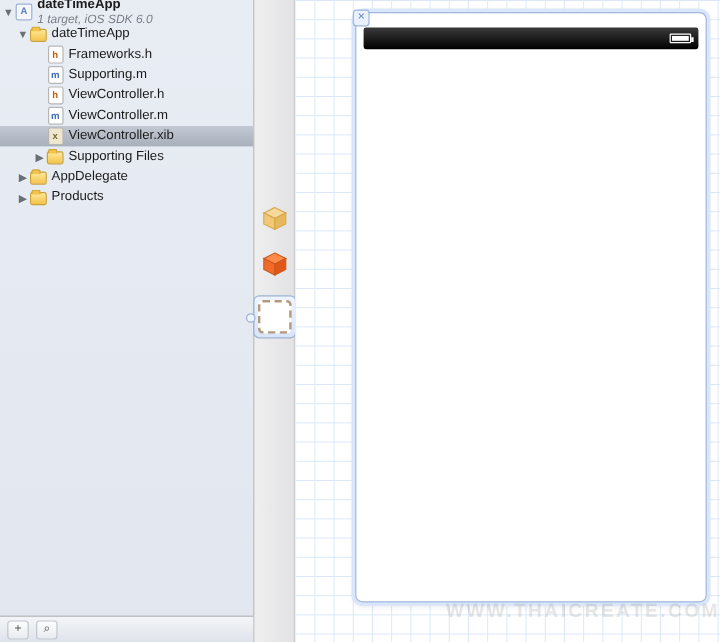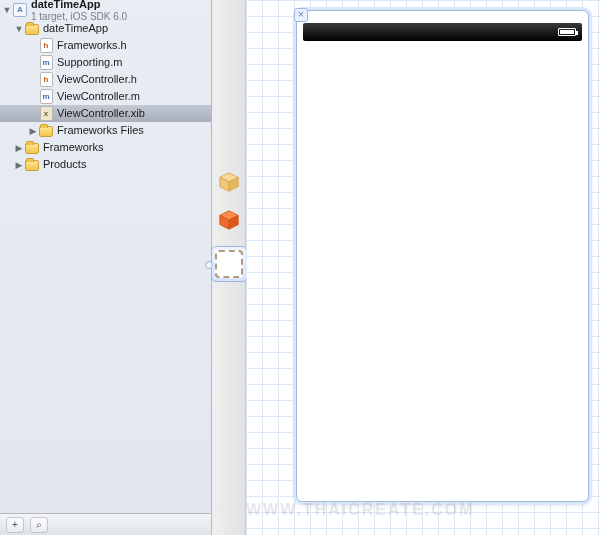--- a/index.html
+++ b/index.html
@@ -30,21 +30,21 @@
     display:inline-flex; align-items:center; justify-content:center;
     color:#6a6e75; font-size:9px;
   }
   .nav-row .ic {
     width: 16px; height: 16px; flex: 0 0 16px;
     display:inline-flex; align-items:center; justify-content:center;
     margin-right: 3px;
   }
   .nav-row .lbl { line-height: 1; }
   .nav-row.header .lbl { font-weight: 700; }
-  .nav-row .sub { font-size: 10px; color:#7a7e85; }
+  .nav-row .sub { font-size: 10px; color:#7a7e85;font-style:italic; }
 
   .indent-1 { padding-left: 14px; }
   .indent-2 { padding-left: 28px; }
 
   
   .i-proj { width:14px;height:14px;background:#f5f7fb;border:1px solid #9cb2d6;border-radius:2px;position:relative;}
   .i-proj::after{content:"A";position:absolute;left:3px;top:1px;font-size:8px;color:#5a7bbd;font-weight:700;}
   .i-folder{width:14px;height:11px;background:linear-gradient(#ffe79a,#f4c44a);border:1px solid #caa23a;border-radius:2px;position:relative;top:1px;}
   .i-folder::before{content:"";position:absolute;left:0;top:-3px;width:6px;height:3px;background:#f4c44a;border:1px solid #caa23a;border-bottom:none;border-radius:2px 2px 0 0;}
   .i-file{width:13px;height:15px;background:#fff;border:1px solid #b6b6b6;border-radius:2px;display:flex;align-items:center;justify-content:center;font-size:8px;font-weight:700;}
@@ -111,21 +111,21 @@
   .statusbar{
     position:absolute;left:6px;right:6px;top:12px;height:18px;
     background:linear-gradient(#3a3a3a,#000);border-radius:2px;
     display:flex;align-items:center;justify-content:flex-end;padding:0 6px;
   }
   .battery{width:18px;height:8px;border:1px solid #fff;border-radius:1px;position:relative;display:inline-block;}
   .battery::after{content:"";position:absolute;right:-3px;top:2px;width:2px;height:4px;background:#fff;}
   .battery .fill{position:absolute;inset:1px;background:#fff;}
 
   .watermark{
-    position:absolute;left:0;right:0;bottom:16px;text-align:left;
+    position:absolute;left:0;right:0;bottom:16px;text-align:right;
     font-size:16px;letter-spacing:2px;color:rgba(120,120,120,.18);
     font-weight:600;pointer-events:none;
   }
 </style>
 </head>
 <body>
 
 <div class="container">
 
   <div class="nav">
@@ -183,29 +183,29 @@
           <span class="i-file x">x</span>
         </span>
       <span class="lbl">ViewController.xib</span>
     </div>
 
     <div class="nav-row indent-2">
       <span class="tw">▶</span>
       <span class="ic">
           <span class="i-folder"></span>
         </span>
-      <span class="lbl">Frameworks Files</span>
+      <span class="lbl">Supporting Files</span>
     </div>
 
     <div class="nav-row indent-1">
       <span class="tw">▶</span>
       <span class="ic">
           <span class="i-folder"></span>
         </span>
-      <span class="lbl">Frameworks</span>
+      <span class="lbl">AppDelegate</span>
     </div>
     <div class="nav-row indent-1">
       <span class="tw">▶</span>
       <span class="ic">
           <span class="i-folder"></span>
         </span>
       <span class="lbl">Products</span>
     </div>
 
     <div class="nav-footer">

